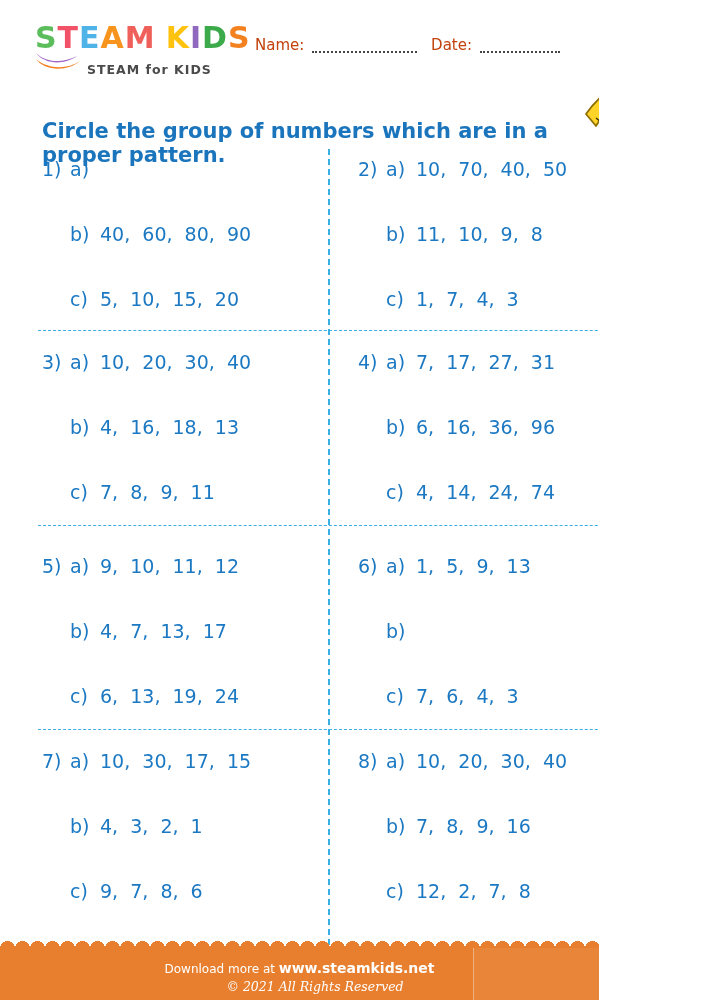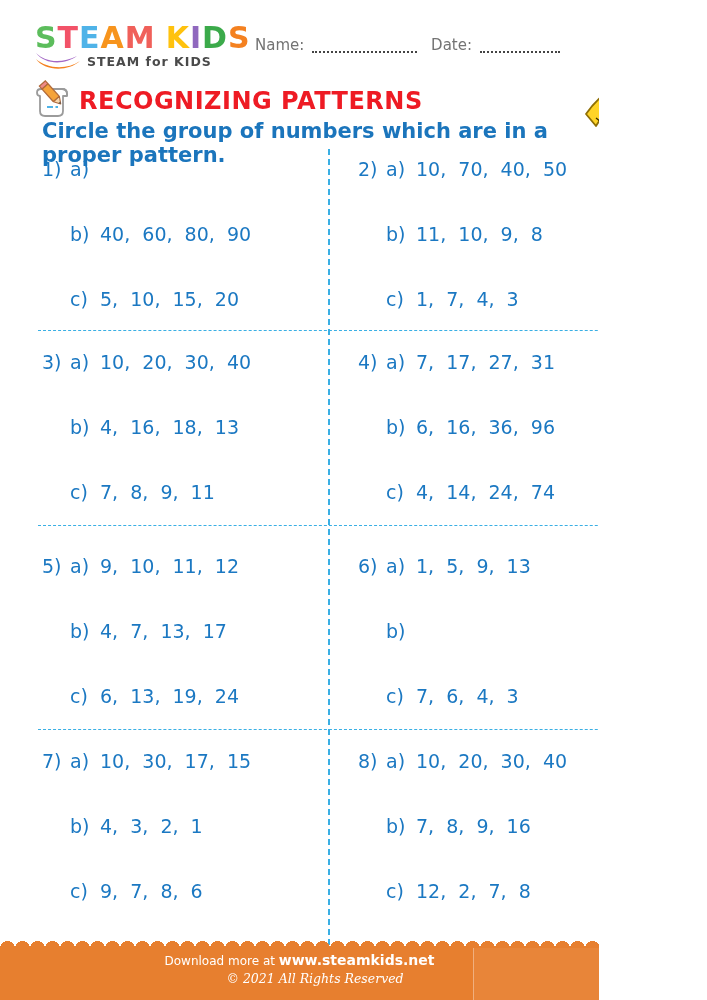--- a/index.html
+++ b/index.html
@@ -5,24 +5,24 @@
   html,body{margin:0;padding:0;background:#fff;}
   body{font-family:"DejaVu Sans","Liberation Sans",sans-serif;}
   .page{position:relative;width:599px;height:1000px;background:#fff;overflow:hidden;}
 
   
   .logo{position:absolute;left:35px;top:22px;}
   .logo-word{font-size:30px;font-weight:800;letter-spacing:1px;line-height:32px;white-space:nowrap;}
   .logo-word .w2{margin-left:10px;}
   .logo-sub{display:flex;align-items:flex-start;margin-top:-4px;}
   .logo-sub svg{margin-top:2px;}
-  .logo-subtext{font-size:12.5px;font-weight:bold;color:#4A4A4A;letter-spacing:1px;margin-left:6px;margin-top:4px;white-space:nowrap;}
-
-  
-  .namedate{position:absolute;left:255px;top:36px;right:39px;display:flex;align-items:flex-end;font-size:15px;color:#737373;}
+  .logo-subtext{font-size:12.5px;font-weight:bold;color:#4A4A4A;letter-spacing:1px;margin-left:6px;margin-top:12px;white-space:nowrap;}
+
+  
+  .namedate{position:absolute;left:255px;top:36px;right:39px;display:flex;align-items:flex-end;font-size:15px;color:#c2410c;}
   .nd-label{padding-bottom:1px;white-space:nowrap;}
   .nd-line{border-bottom:2px dotted #444;height:14px;}
   .name-line{flex:1;margin:0 14px 2px 8px;}
   .date-line{width:80px;margin:0 0 2px 8px;}
 
   
   .titlerow{position:absolute;left:33px;top:80px;display:flex;align-items:center;}
   .title-text{color:#EE1B24;font-size:24px;font-weight:800;letter-spacing:0.5px;margin-left:4px;white-space:nowrap;}
   .instruction{position:absolute;left:42px;top:119px;color:#1B75BC;font-size:21px;font-weight:bold;}
 
@@ -43,21 +43,21 @@
   .olab{width:30px;flex:none;}
   .oval{white-space:pre;}
   .pt1{padding-top:12px;} .pt2{padding-top:21px;} .pt3{padding-top:30px;} .pt4{padding-top:21px;}
 
   
   .scallops{position:absolute;left:0;right:0;top:939px;height:9px;
     background-image:radial-gradient(circle 7.5px at 7.5px 9.5px,#E77F2F 7.4px,rgba(0,0,0,0) 7.6px);
     background-size:15px 9px;background-repeat:repeat-x;}
   .footer{position:absolute;left:0;right:0;top:948px;height:52px;background:#E77F2F;color:#fff;text-align:center;}
   .footer-right-shade{position:absolute;left:473px;top:0;bottom:0;right:0;background:rgba(255,255,255,0.05);border-left:1px solid rgba(255,255,255,0.35);}
-  .f-line1{margin-top:4px;font-size:12px;}
+  .f-line1{margin-top:12px;font-size:12px;}
   .f-site{font-weight:bold;font-size:14px;}
   .f-line2{margin-top:3px;font-size:12.5px;font-style:italic;font-family:"DejaVu Serif","Liberation Serif",serif;margin-left:31px;}
 </style>
 </head>
 <body>
 
 <div class="page">
 
   <div class="logo">
     <div class="logo-word">
@@ -90,34 +90,20 @@
     <g transform="translate(62,0) rotate(118)">
       <rect x="-4" y="-5.5" width="5" height="11" fill="#E89CA6" stroke="#8E1C10" stroke-width="1.3"></rect>
       <rect x="1" y="-5.5" width="48" height="11" fill="#E8432E" stroke="#8E1C10" stroke-width="1.5"></rect>
       <line x1="1" y1="-1.8" x2="49" y2="-1.8" stroke="#B52718" stroke-width="1.4"></line>
       <line x1="1" y1="1.8" x2="49" y2="1.8" stroke="#B52718" stroke-width="1.4"></line>
       <polygon points="49,-5.5 60,0 49,5.5" fill="#F3CFA0" stroke="#8E1C10" stroke-width="1.3" stroke-linejoin="round"></polygon>
       <polygon points="56.5,-1.8 60,0 56.5,1.8" fill="#4A2B17"></polygon>
     </g>
   </svg>
 
-  <div class="titlerow">
-    <svg width="42" height="42" viewBox="0 0 42 42">
-      <path d="M11 9 h18 q5 0 5 5 v2 h-4 v15 q0 5 -5 5 h-13 q-5 0 -5 -5 v-15 q-3 0 -3 -3.5 q0 -3.5 4 -3.5 z" fill="#ffffff" stroke="#9B9B9B" stroke-width="1.8" stroke-linejoin="round"></path>
-      <path d="M29 9 q5 0 5 5 v2" fill="none" stroke="#9B9B9B" stroke-width="1.8"></path>
-      <line x1="14" y1="27" x2="25" y2="27" stroke="#4FB3E8" stroke-width="2.2" stroke-dasharray="6 2.5"></line>
-      <g transform="translate(8,2) rotate(48)">
-        <rect x="2" y="-4" width="4" height="8" fill="#F08A8A" stroke="#B06A3C" stroke-width="1.2"></rect>
-        <rect x="6" y="-4" width="17" height="8" rx="1" fill="#F5A33B" stroke="#B06A3C" stroke-width="1.3"></rect>
-        <polygon points="23,-4 29.5,0 23,4" fill="#F8D9B0" stroke="#B06A3C" stroke-width="1.1" stroke-linejoin="round"></polygon>
-        <polygon points="27.5,-1.4 29.5,0 27.5,1.4" fill="#555555"></polygon>
-      </g>
-    </svg>
-    <span class="title-text">RECOGNIZING PATTERNS</span>
-  </div>
   <div class="instruction">Circle the group of numbers which are in a proper pattern.</div>
 
   <div class="questions">
     <div class="vline"></div>
 
     <div class="qrow" style="height:183px">
       <div class="qcell left pt1">
         <div class="opt">
             <span class="qnum">1)</span>
             <span class="olab">a)</span>

